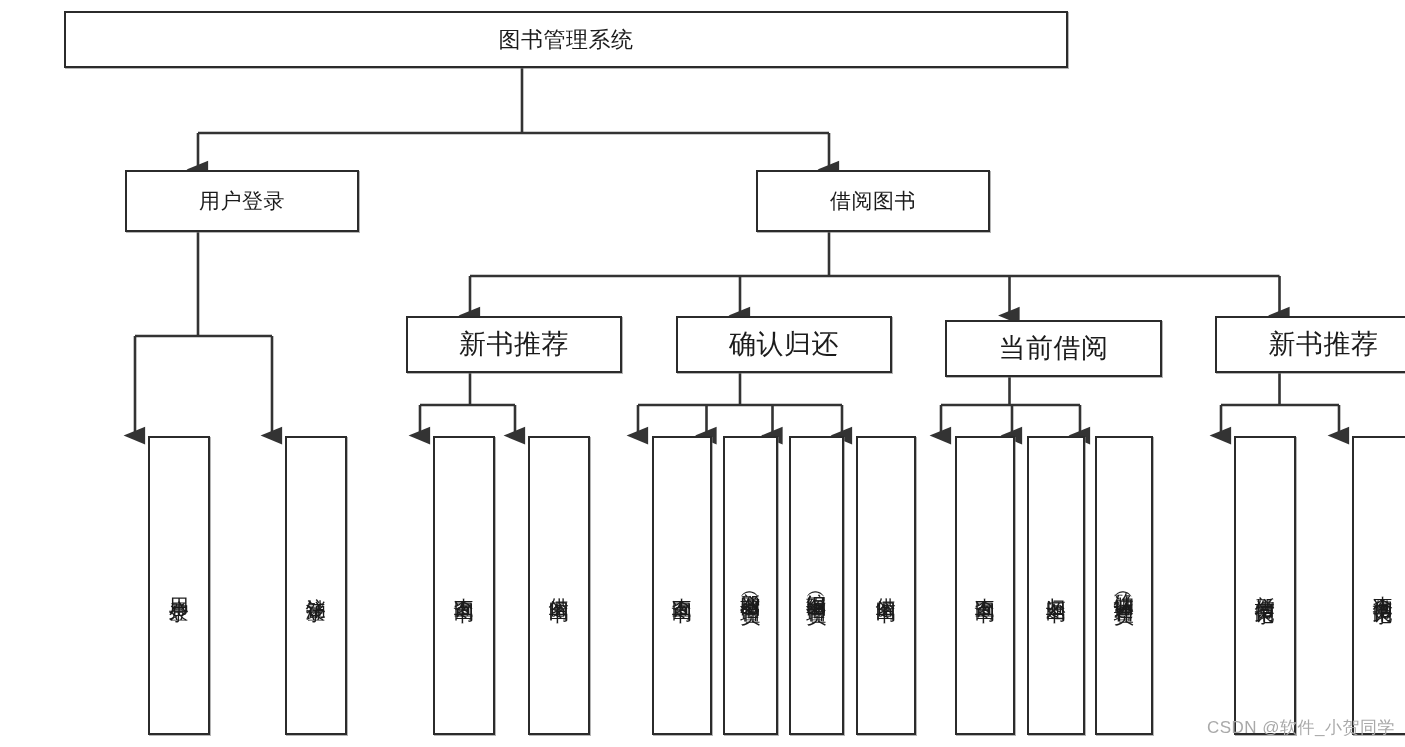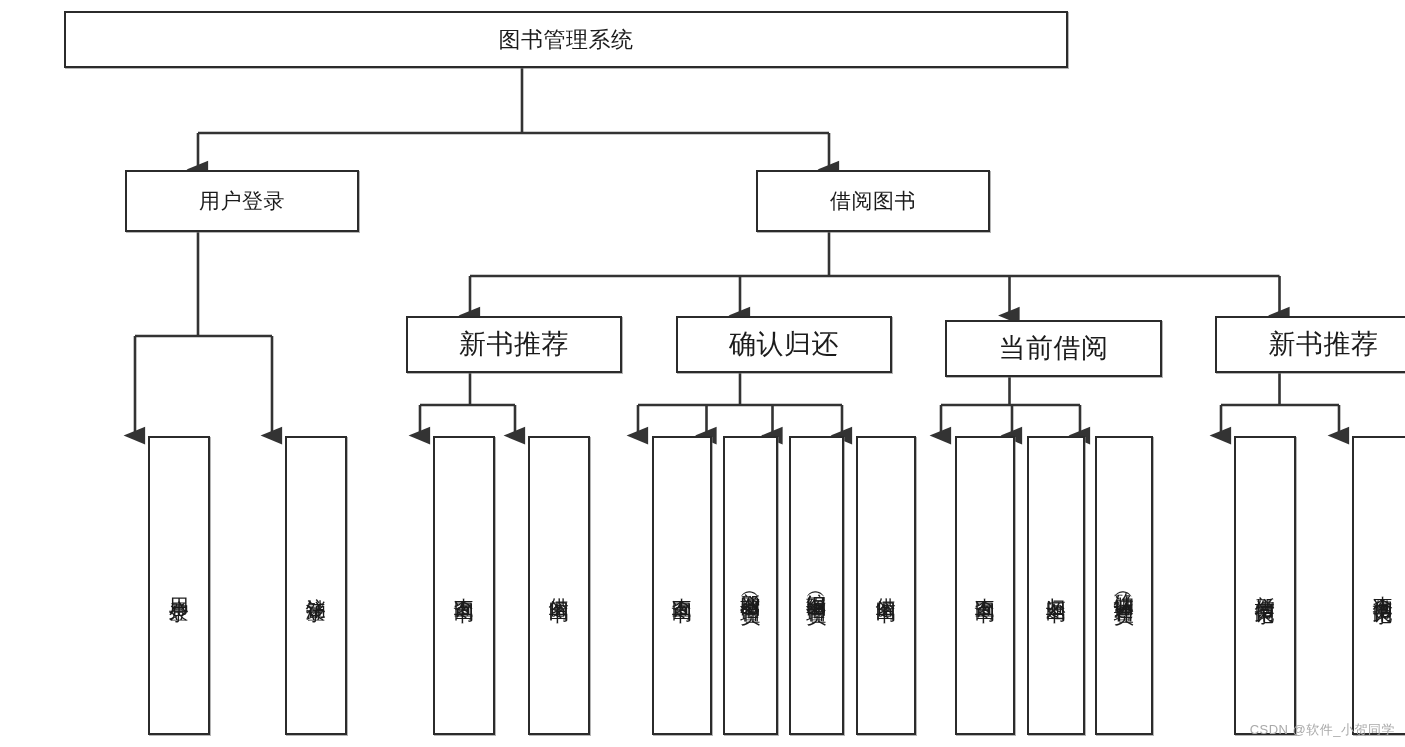--- a/index.html
+++ b/index.html
@@ -60,21 +60,21 @@
     left: 0;
     top: 0;
     width: 1405px;
     height: 747px;
     pointer-events: none;
   }
   #watermark {
     position: absolute;
     right: 10px;
     bottom: 8px;
-    font-size: 13px;
+    font-size: 17px;
     color: #a9a9a9;
     letter-spacing: 0.5px;
     white-space: nowrap;
     user-select: none;
   }
 </style>
 </head>
 <body>
 
 <div id="diagram-root">

